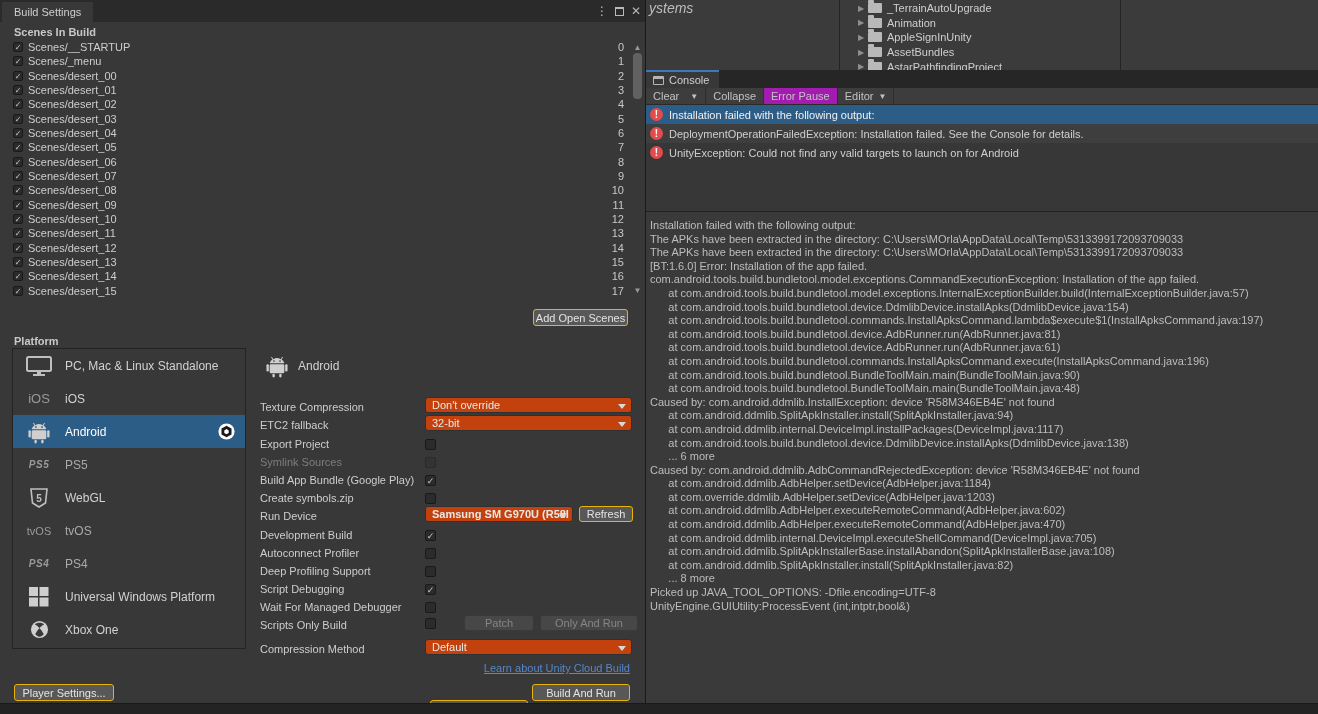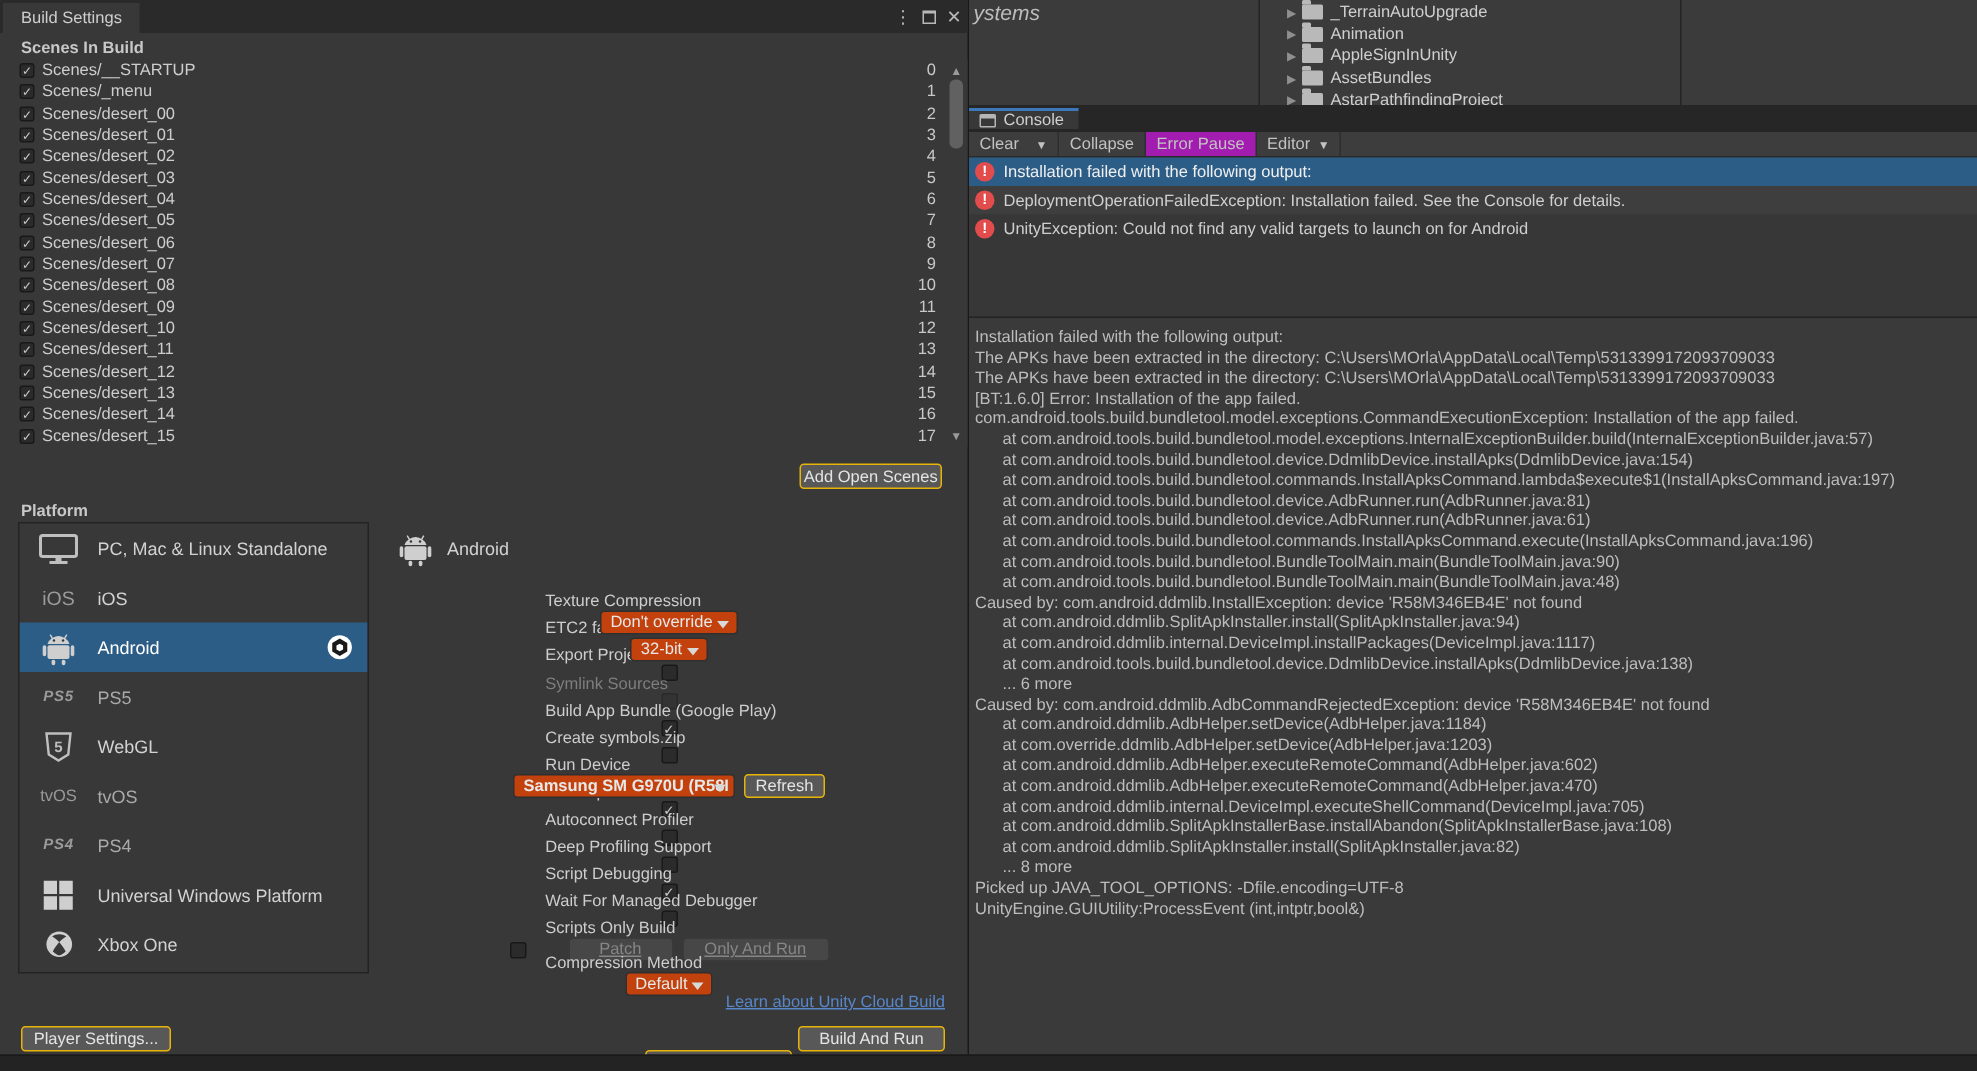--- a/index.html
+++ b/index.html
@@ -13,21 +13,21 @@
   #bg-right { position:absolute; left:646px; top:0; width:672px; height:70px; background:#3b3b3b; overflow:hidden; }
   .bg-divider { position:absolute; top:0; width:1px; height:70px; background:#242424; }
   #bg-partial-text { position:absolute; left:3px; top:0px; color:#bdbdbd; font-size:14px;font-style:italic; }
   #bg-tree { position:absolute; left:208px; top:1px; width:270px; }
   .tree-row { display:flex; align-items:center; height:14.6px; color:#cfcfcf; }
   .tree-arrow { width:10px; color:#8f8f8f; font-size:8px; margin-left:4px; }
   .tree-folder { width:14px; height:10px; margin-right:5px; position:relative; background:#b9b9b9; border-radius:1px; }
   .tree-folder::before { content:""; position:absolute; left:0; top:-3px; width:6px; height:3px; background:#b9b9b9; border-radius:1px 1px 0 0; }
   
   #console { position:absolute; left:646px; top:70px; width:672px; height:633px; background:#373737; }
-  #console-tabbar { height:18px; background:#262626; display:flex;align-items:center; }
+  #console-tabbar { height:18px; background:#262626; display:flex; }
   #console-tab { display:flex; align-items:center; gap:5px; padding:0 10px 0 7px; background:#383838; border-top:2px solid #3b79bb; color:#cfcfcf; }
   .console-tab-icon { width:11px; height:9px; border:1px solid #b5b5b5; border-top-width:3px; border-radius:1px; }
   #console-toolbar { height:17px; background:#3d3d3d; border-bottom:1px solid #2a2a2a; display:flex; align-items:stretch; }
   .tb-btn { display:flex; align-items:center; padding:0 7px; color:#c2c2c2; border-right:1px solid #2e2e2e; cursor:default; }
   .tb-btn.active { background:#a21caf; }
   .tb-caret { font-size:8px; margin-left:5px; color:#c2c2c2; }
   .tb-sep { width:1px; background:#2e2e2e; margin:0 0 0 5px; }
   #console-rows { }
   .console-row { height:19px; display:flex; align-items:center; padding-left:4px; background:#373737; color:#cfcfcf; }
   .console-row.alt { background:#3e3e3e; }
@@ -51,38 +51,38 @@
   .cb.small { width:10px; height:10px; font-size:8px; line-height:9px; }
   .cb.disabled { background:#333333; border-color:#2a2a2a; }
   .scene-label { margin-left:5px; color:#cdcdcd; }
   .scene-index { margin-left:auto; width:26px; text-align:right; color:#c8c8c8; }
   #scene-scrollbar { position:absolute; left:630px; top:40px; width:15px; height:258px; background:#383838; }
   .sb-arrow { position:absolute; left:0; width:15px; text-align:center; color:#9a9a9a; font-size:8px; }
   #sb-thumb { position:absolute; left:3px; top:13px; width:9px; height:46px; background:#616161; border-radius:4px; }
   #add-open-scenes { position:absolute; left:533px; top:309px; width:95px; height:17px; }
   
   .u-btn { background:#585858; border:1px solid #eab308; border-radius:3px; color:#e4e4e4; font-size:11px; display:flex; align-items:center; justify-content:center; cursor:default; font-family:inherit; }
-  .u-btn.disabled { background:#474747; color:#868686; border-color:#3a3a3a;text-decoration:underline; }
+  .u-btn.disabled { background:#474747; color:#868686; border-color:#3a3a3a; }
   .dropdown { background:#c2410c; border:1px solid #303030; border-radius:3px; color:#e8e8e8; display:flex; align-items:center; padding:0 16px 0 6px; position:relative; height:16px; cursor:default; overflow:hidden; white-space:nowrap; }
   .dd-arrow { position:absolute; right:5px; top:6px; width:0; height:0; border-left:4px solid transparent; border-right:4px solid transparent; border-top:5px solid #d8d8d8; }
   
   #platform-box { position:absolute; left:12px; top:348px; width:234px; height:301px; border:1px solid #232323; background:#383838; overflow:hidden; }
   .platform-row { height:33px; display:flex; align-items:center; padding-left:8px; color:#d2d2d2; font-size:12px; }
   .platform-row.selected { background:#2c5d87; color:#ffffff; }
   .plat-icon { width:36px; flex:none; display:flex; align-items:center; justify-content:center; color:#bfbfbf; }
   .plat-label { margin-left:8px; }
   .plat-label.dim { color:#a9a9a9; }
   .plat-badge { margin-left:auto; margin-right:10px; flex:none; }
   .txt-icon { color:#9a9a9a; font-size:13px; }
   .txt-icon.small { font-size:10px; font-style:italic; font-weight:bold; letter-spacing:0.5px; }
   #player-settings { position:absolute; left:14px; top:684px; width:100px; height:17px; }
   
   #android-header { position:absolute; left:266px; top:354px; display:flex; align-items:center; gap:10px; font-size:12px; color:#d2d2d2; }
   #android-rows { position:absolute; left:260px; top:395px; width:372px; }
-  .set-row { height:18.2px; display:flex; align-items:center;flex-direction:column; }
+  .set-row { height:18.2px; display:flex; align-items:flex-end; }
   .set-label { width:165px; flex:none; color:#cdcdcd; }
   .set-label.disabled { color:#7e7e7e; }
   .set-control { flex:1; display:flex; align-items:center; }
   .set-control .dropdown { flex:1; }
   .mini-btn { height:16px; }
   #cloud-link { position:absolute; left:478px; top:662px; width:152px; text-align:right; color:#5786c9; text-decoration:underline; cursor:pointer; }
   #build-btn { position:absolute; left:430px; top:684px; width:98px; height:17px;margin-top:16px; }
   #build-and-run-btn { position:absolute; left:532px; top:684px; width:98px; height:17px; }
   
   #bottom-strip { position:absolute; left:0; top:703px; width:1318px; height:11px; background:#232323; border-top:1px solid #191919; }

